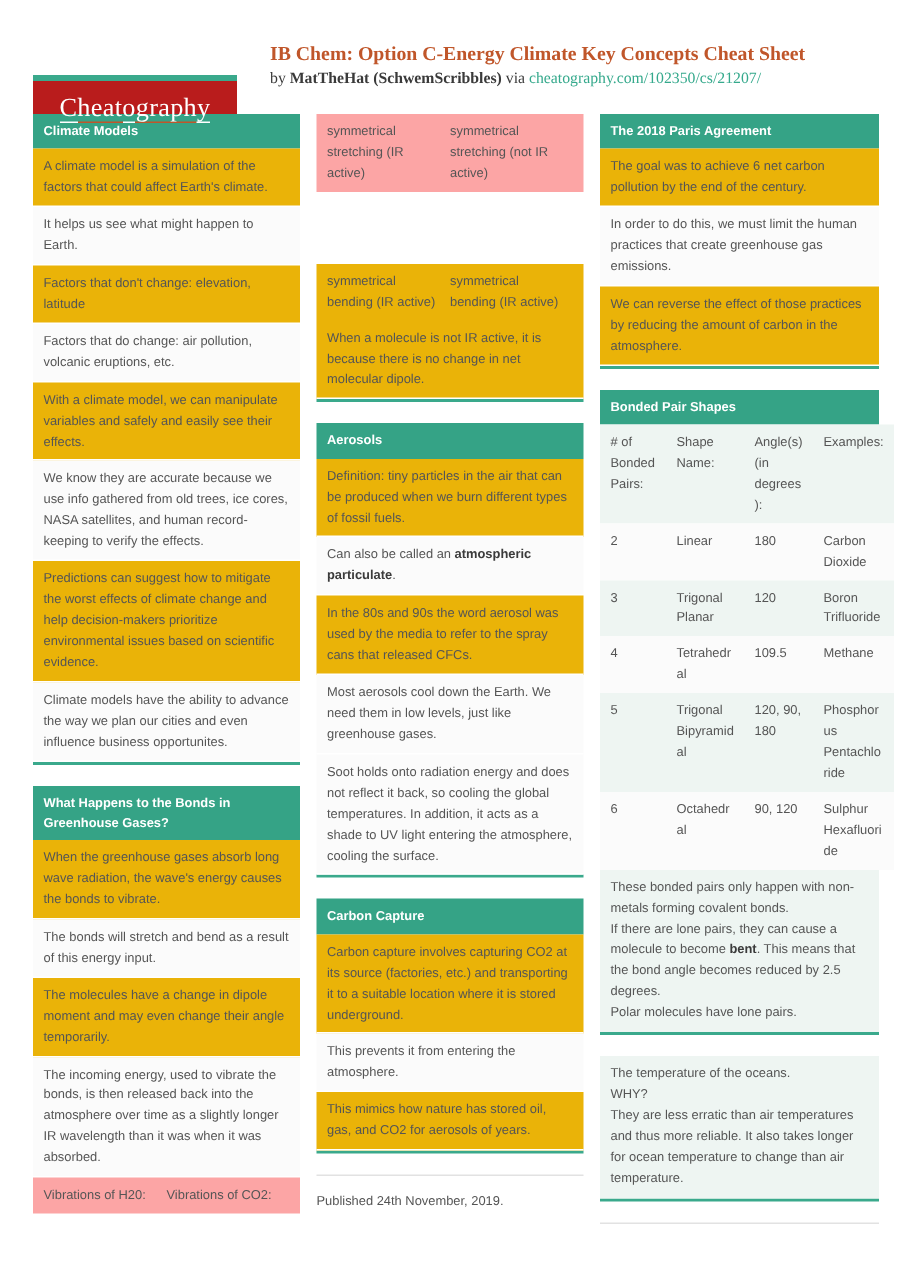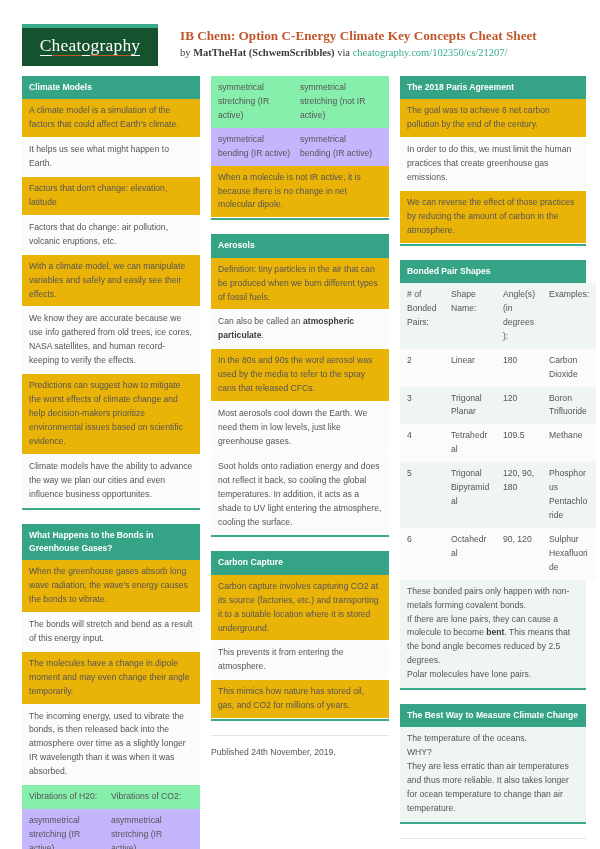--- a/index.html
+++ b/index.html
@@ -21,24 +21,25 @@
 
   
   .header {
     display: flex;
     align-items: flex-start;
     padding: 24px 0 0 22px;
     height: 62px;
   }
   .logo-box {
     width: 136px; height: 42px;
-    background: #14532d;
+    background: #b91c1c;
     border-top: 4px solid #3aa98c;
     display: flex; align-items: center; justify-content: center;
     flex: 0 0 auto;
+    margin-top: 26px;
   }
   .logo-text {
     font-family: "Liberation Serif", serif;
     color: #ffffff;
     font-size: 17.5px;
     letter-spacing: .2px;
     line-height: 1;
     position: relative;
     padding-bottom: 2px;
   }
@@ -103,22 +104,22 @@
   .row b { font-weight: bold; color: #3b3b3b; }
 
   
   .row2 {
     display: flex;
     font-size: 8.6px;
     line-height: 1.62;
     padding: 5px 7px 5px 7px;
     color: #555555;
   }
-  .row2.alt { background: #86efac; }
-  .row2.plain { background: #c4b5fd; }
+  .row2.alt { background: #fca5a5; }
+  .row2.plain { background: #eab308; margin-top: 48px; }
   .row2 > div { flex: 1 1 50%; padding-right: 6px; }
 
   
   .tbl { width: 100%; border-collapse: collapse; table-layout: fixed; }
   .tbl td {
     font-size: 8.6px;
     line-height: 1.62;
     padding: 5px 6px 5px 7px;
     color: #555555;
     vertical-align: top;
@@ -223,21 +224,21 @@
         <div class="row plain"><span>Can also be called an </span><b>atmospheric particulate</b><span>.</span></div>
         <div class="row alt"><span>In the 80s and 90s the word aerosol was used by the media to refer to the spray cans that released CFCs.</span></div>
         <div class="row plain"><span>Most aerosols cool down the Earth. We need them in low levels, just like greenhouse gases.</span></div>
         <div class="row plain"><span>Soot holds onto radiation energy and does not reflect it back, so cooling the global temperatures. In addition, it acts as a shade to UV light entering the atmosphere, cooling the surface.</span></div>
       </div>
 
       <div class="card">
         <div class="card-head">Carbon Capture</div>
         <div class="row alt">Carbon capture involves capturing CO2 at its source (factories, etc.) and transporting it to a suitable location where it is stored underground.</div>
         <div class="row plain">This prevents it from entering the atmosphere.</div>
-        <div class="row alt">This mimics how nature has stored oil, gas, and CO2 for millions of years.</div>
+        <div class="row alt">This mimics how nature has stored oil, gas, and CO2 for aerosols of years.</div>
       </div>
 
       <div class="footer-sep"></div>
       <div class="footer">
         <div>Published 24th November, 2019.</div>
 
       </div>
 
     </div>
 
@@ -295,21 +296,20 @@
               <td>Octahedral</td>
               <td>90, 120</td>
               <td>Sulphur Hexafluoride</td>
             </tr>
           </tbody>
         </table>
         <div class="block"><span>These bonded pairs only happen with non-metals forming covalent bonds.</span><br><span>If there are lone pairs, they can cause a molecule to become </span><b>bent</b><span>. This means that the bond angle becomes reduced by 2.5 degrees.</span><br><span>Polar molecules have lone pairs.</span></div>
       </div>
 
       <div class="card">
-        <div class="card-head">The Best Way to Measure Climate Change</div>
         <div class="block"><span>The temperature of the oceans.</span><br><span>WHY?</span><br><span>They are less erratic than air temperatures and thus more reliable. It also takes longer for ocean temperature to change than air temperature.</span></div>
       </div>
 
       <div class="footer-sep"></div>
       <div class="footer">
         <div></div>
 
       </div>
 
     </div>

